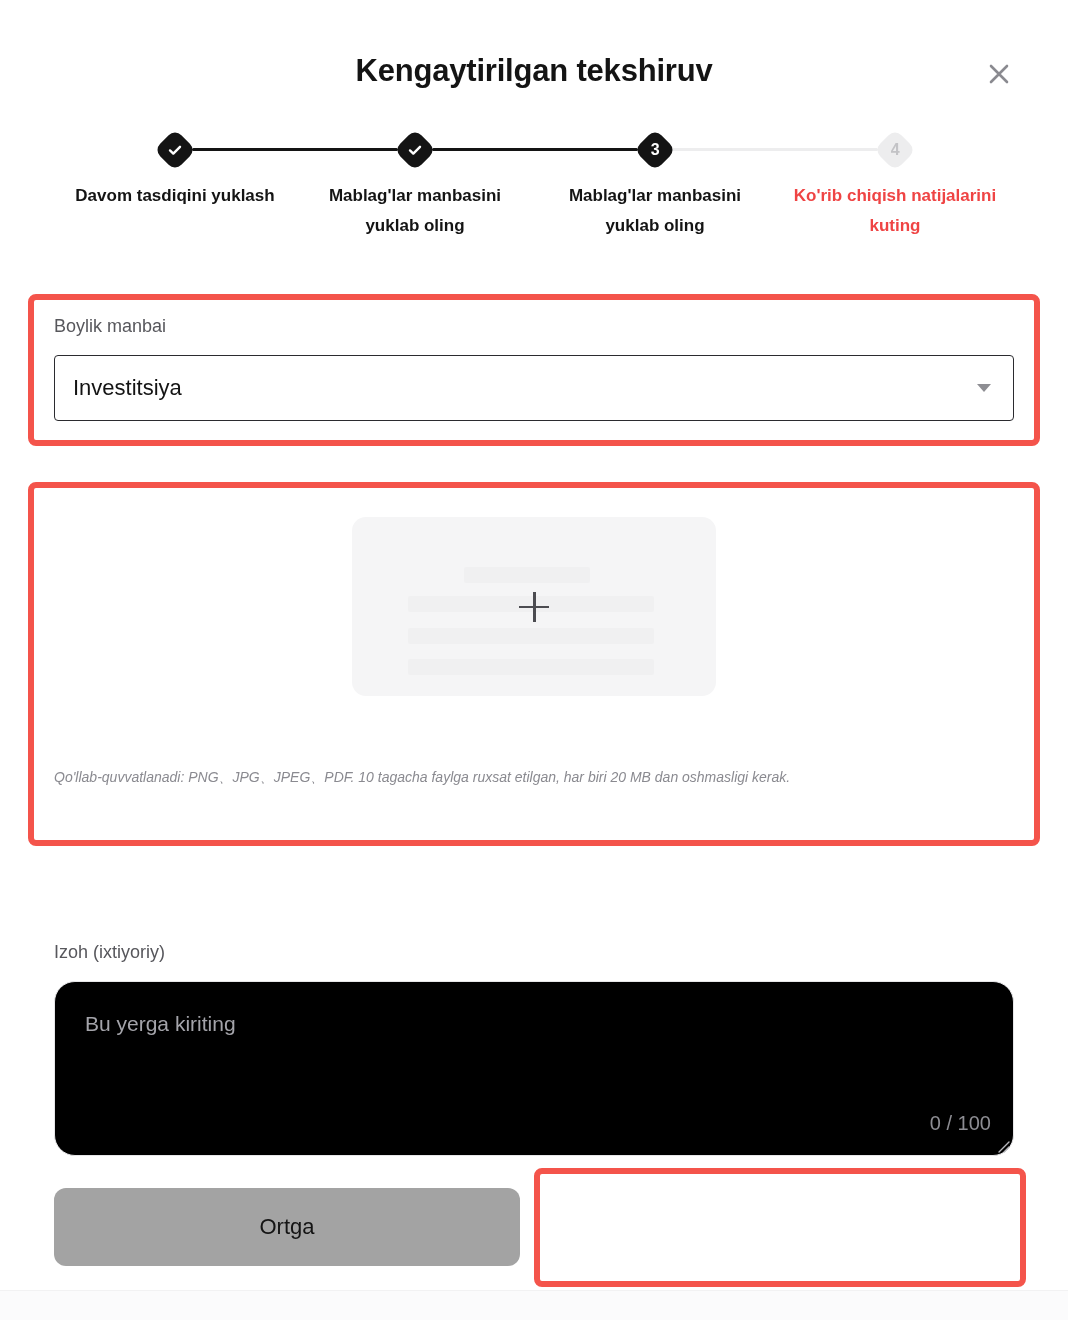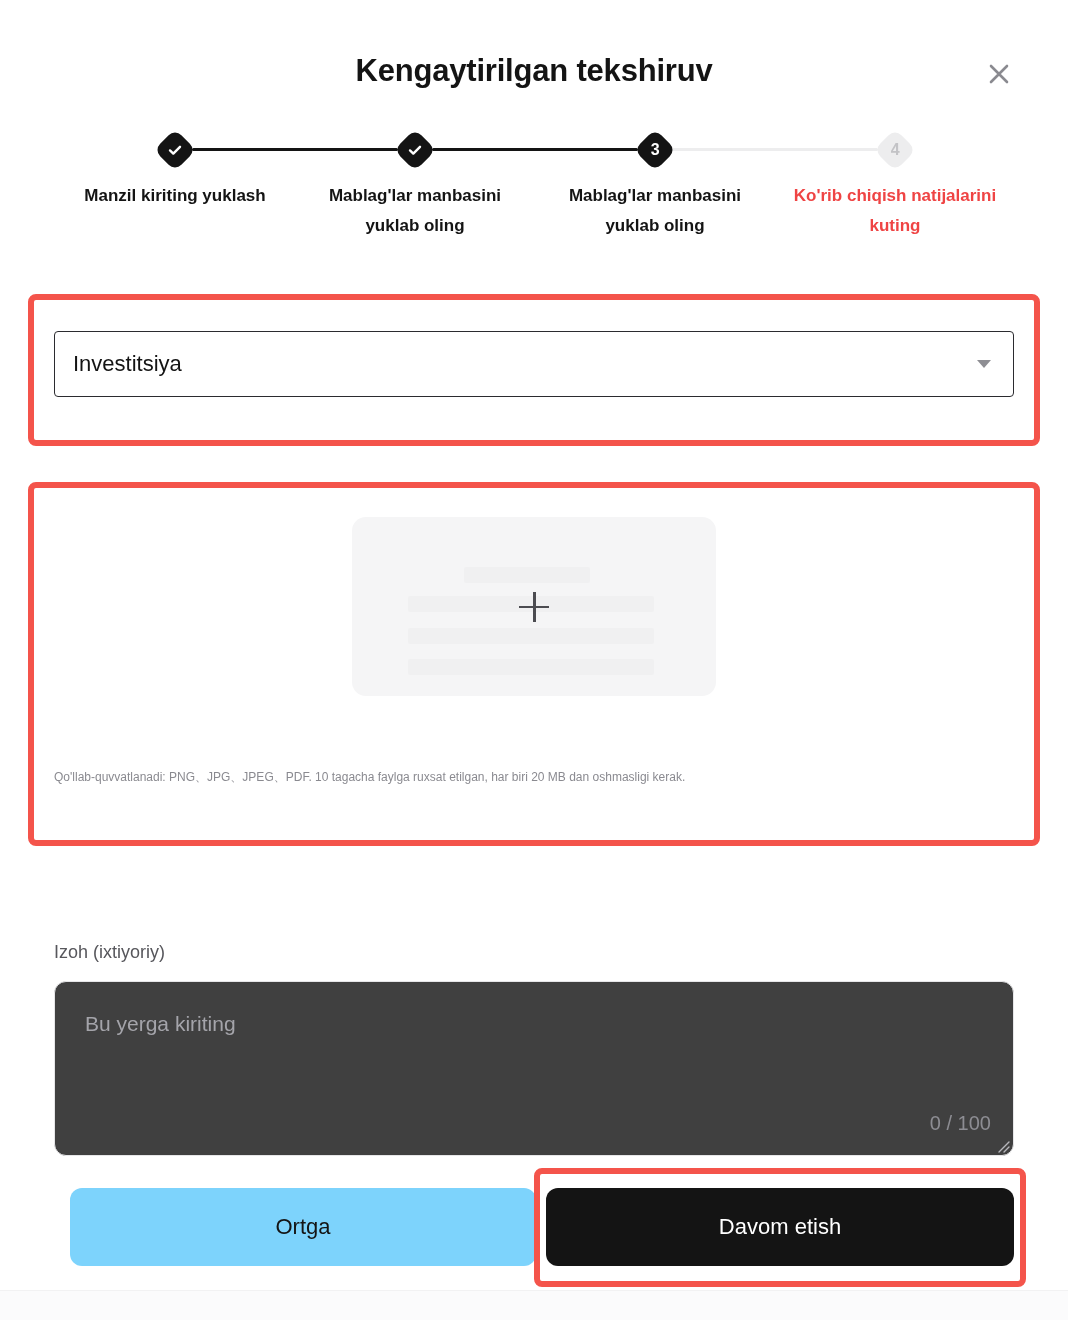--- a/index.html
+++ b/index.html
@@ -232,40 +232,41 @@
   .plus-icon::after {
     content: "";
     position: absolute;
     background: #4c4c51;
   }
   .plus-icon::before { left: 0; top: 14px; width: 30px; height: 2.5px; }
   .plus-icon::after  { top: 0; left: 14px; height: 30px; width: 2.5px; }
 
   .upload-hint {
     margin-top: 65px;
-    font-size: 12px;
+    font-size: 14px;
     line-height: 32px;
     color: #8a8a90;
     max-width: 945px;
+    font-style: italic;
   }
 
   
   .comment-block {
     position: absolute;
     left: 54px;
     top: 940px;
     width: 960px;
   }
   .textarea-wrap {
     position: relative;
     margin-top: 17px;
     height: 175px;
     border: 1.5px solid #e6e6e8;
-    border-radius: 12px;
-    background: #404040;
+    border-radius: 21px;
+    background: #000000;
     box-sizing: border-box;
   }
   .textarea-placeholder {
     position: absolute;
     left: 30px;
     top: 28px;
     font-size: 21px;
     color: #a4a4aa;
     line-height: 28px;
   }
@@ -302,23 +303,23 @@
     border: none;
     display: flex;
     align-items: center;
     justify-content: center;
     font-family: "Liberation Sans", sans-serif;
     font-size: 22px;
     cursor: pointer;
     box-sizing: border-box;
   }
   .btn-back {
-    left: 16px;
+    left: 0;
     width: 466px;
-    background: #7dd3fc;
+    background: #a3a3a3;
     color: #141414;
   }
   .btn-continue {
     left: 492px;
     width: 468px;
     background: #141414;
     color: #ffffff;
   }
 </style>
 </head>
@@ -343,21 +344,21 @@
     <div class="step step-0">
       <div class="step-marker-row">
         <div class="step-marker done">
           <span class="step-marker-inner">
             <svg class="check-glyph" width="16" height="16" viewBox="0 0 16 16">
               <path d="M3 8.4 L6.3 11.6 L13 4.8" fill="none" stroke="#ffffff" stroke-width="2.4" stroke-linecap="round" stroke-linejoin="round"></path>
             </svg>
           </span>
         </div>
       </div>
-      <div class="step-label">Manzil kiriting yuklash</div>
+      <div class="step-label">Davom tasdiqini yuklash</div>
     </div>
 
     <div class="step step-1">
       <div class="step-marker-row">
         <div class="step-marker done">
           <span class="step-marker-inner">
             <svg class="check-glyph" width="16" height="16" viewBox="0 0 16 16">
               <path d="M3 8.4 L6.3 11.6 L13 4.8" fill="none" stroke="#ffffff" stroke-width="2.4" stroke-linecap="round" stroke-linejoin="round"></path>
             </svg>
           </span>
@@ -379,20 +380,21 @@
       <div class="step-marker-row">
         <div class="step-marker todo">
           <span class="step-marker-inner">4</span>
         </div>
       </div>
       <div class="step-label muted">Ko'rib chiqish natijalarini kuting</div>
     </div>
   </div>
 
   <div class="source-block">
+    <div class="field-label">Boylik manbai</div>
     <div class="select-box">
       <span class="select-value">Investitsiya</span>
       <span class="select-arrow"></span>
     </div>
   </div>
 
   <div class="upload-block">
     <div class="upload-card">
       <div class="sk sk-0"></div>
       <div class="sk sk-1"></div>
@@ -409,21 +411,20 @@
       <div class="textarea-placeholder">Bu yerga kiriting</div>
       <div class="char-counter">0 / 100</div>
       <svg class="resize-grip" viewBox="0 0 16 16">
         <path d="M15 5 L5 15 M15 10 L10 15" stroke="#b7b7bc" stroke-width="1.4" stroke-linecap="round"></path>
       </svg>
     </div>
   </div>
 
   <div class="footer">
     <button class="btn btn-back">Ortga</button>
-    <button class="btn btn-continue">Davom etish</button>
   </div>
 
   <div class="annot annot-source"></div>
   <div class="annot annot-upload"></div>
   <div class="annot annot-submit"></div>
 </div>
 
 <div class="page-bottom-strip"></div>
 
 </body></html>

